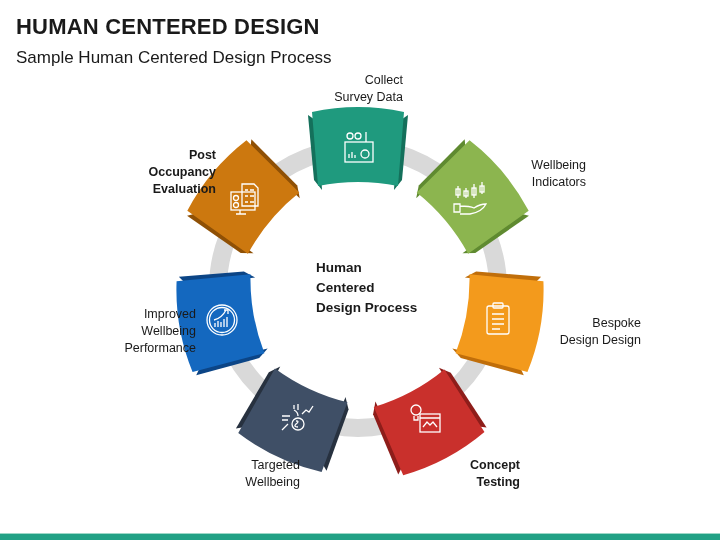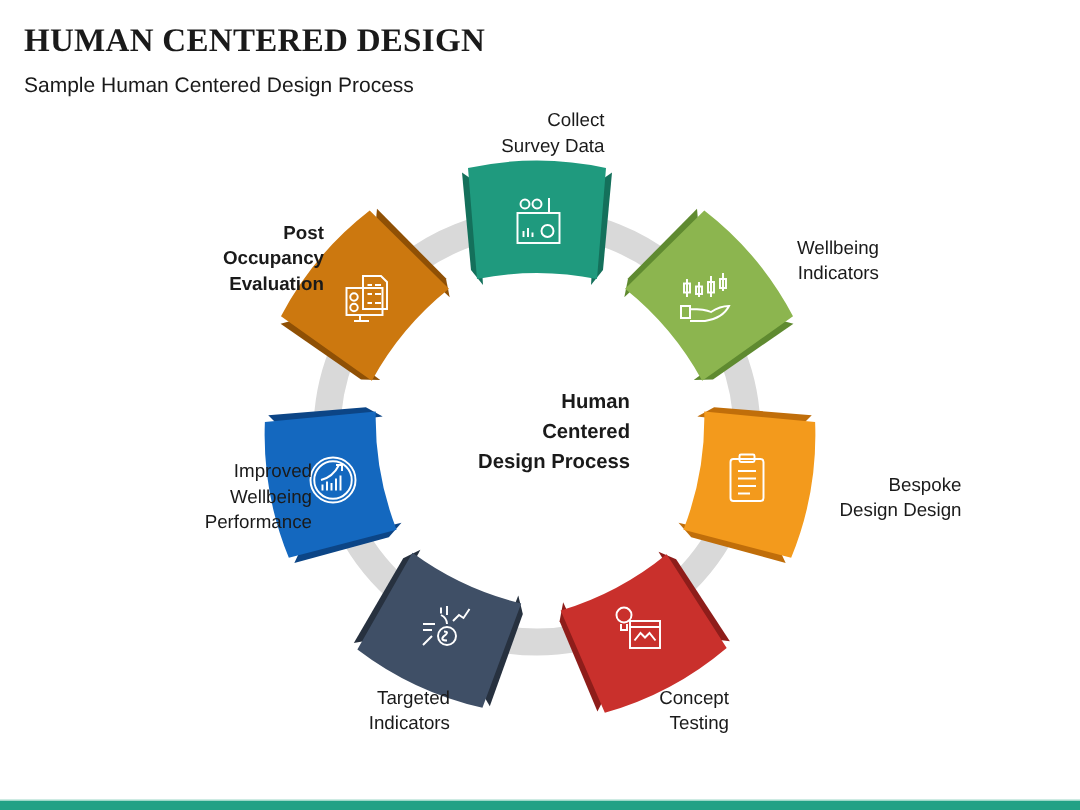--- a/index.html
+++ b/index.html
@@ -1,22 +1,22 @@
 <!DOCTYPE html>
 <html><head>
 <meta charset="utf-8">
 <style>
   html, body { margin:0; padding:0; }
   body { width:720px; height:540px; position:relative; background:#ffffff; overflow:hidden;
          font-family:"Liberation Sans", "DejaVu Sans", sans-serif; color:#1a1a1a; }
-  .title { position:absolute; left:16px; top:14px; font-size:22px; font-weight:bold; letter-spacing:0.2px;font-family:Liberation Serif, serif; }
-  .subtitle { position:absolute; left:16px; top:48px; font-size:14px; }
+  .title { position:absolute; left:16px; top:14px; font-size:22px; font-weight:bold; letter-spacing:0.2px; }
+  .subtitle { position:absolute; left:16px; top:48px; font-size:17px; }
   .diagram { position:absolute; left:0; top:0; width:720px; height:540px; }
   .label { position:absolute; font-size:12.5px; line-height:17px; text-align:right; white-space:pre-line; }
-  .center-label { position:absolute; left:300px; top:258px; width:120px; font-size:13.5px; font-weight:bold; line-height:20px; text-align:right; white-space:pre-line; }
+  .center-label { position:absolute; left:316px; top:258px; width:120px; font-size:13.5px; font-weight:bold; line-height:20px; text-align:left; white-space:pre-line; }
   .footer-bar { position:absolute; left:0; top:534px; width:720px; height:6px; background:#22a185; }
   .footer-line { position:absolute; left:0; top:533px; width:720px; height:1px; background:#9ed8c8; }
 </style>
 </head>
 <body>
 
 <div class="title">HUMAN CENTERED DESIGN</div>
 <div class="subtitle">Sample Human Centered Design Process</div>
 
 <svg class="diagram" viewBox="0 0 720 540" xmlns="http://www.w3.org/2000/svg">
@@ -112,25 +112,25 @@
     </g>
   </g>
 </svg>
 
 <div class="label" style="left:313px; top:72px; width:90px;">Collect
 Survey Data</div>
 <div class="label" style="left:506px; top:157px; width:80px;">Wellbeing
 Indicators</div>
 <div class="label" style="left:541px; top:315px; width:100px;">Bespoke
 Design Design</div>
-<div class="label" style="left:396px; top:457px; width:90px;">Concept
+<div class="label" style="left:430px; top:457px; width:90px;font-weight:bold;">Concept
 Testing</div>
 <div class="label" style="left:210px; top:457px; width:90px;">Targeted
-Indicators</div>
-<div class="label" style="left:112px; top:306px; width:96px;">Improved
+Wellbeing</div>
+<div class="label" style="left:100px; top:306px; width:96px;">Improved
 Wellbeing
 Performance</div>
 <div class="label" style="left:126px; top:147px; width:90px;font-weight:bold;">Post
 Occupancy
 Evaluation</div>
 
 <div class="center-label">Human
 Centered
 Design Process</div>
 

